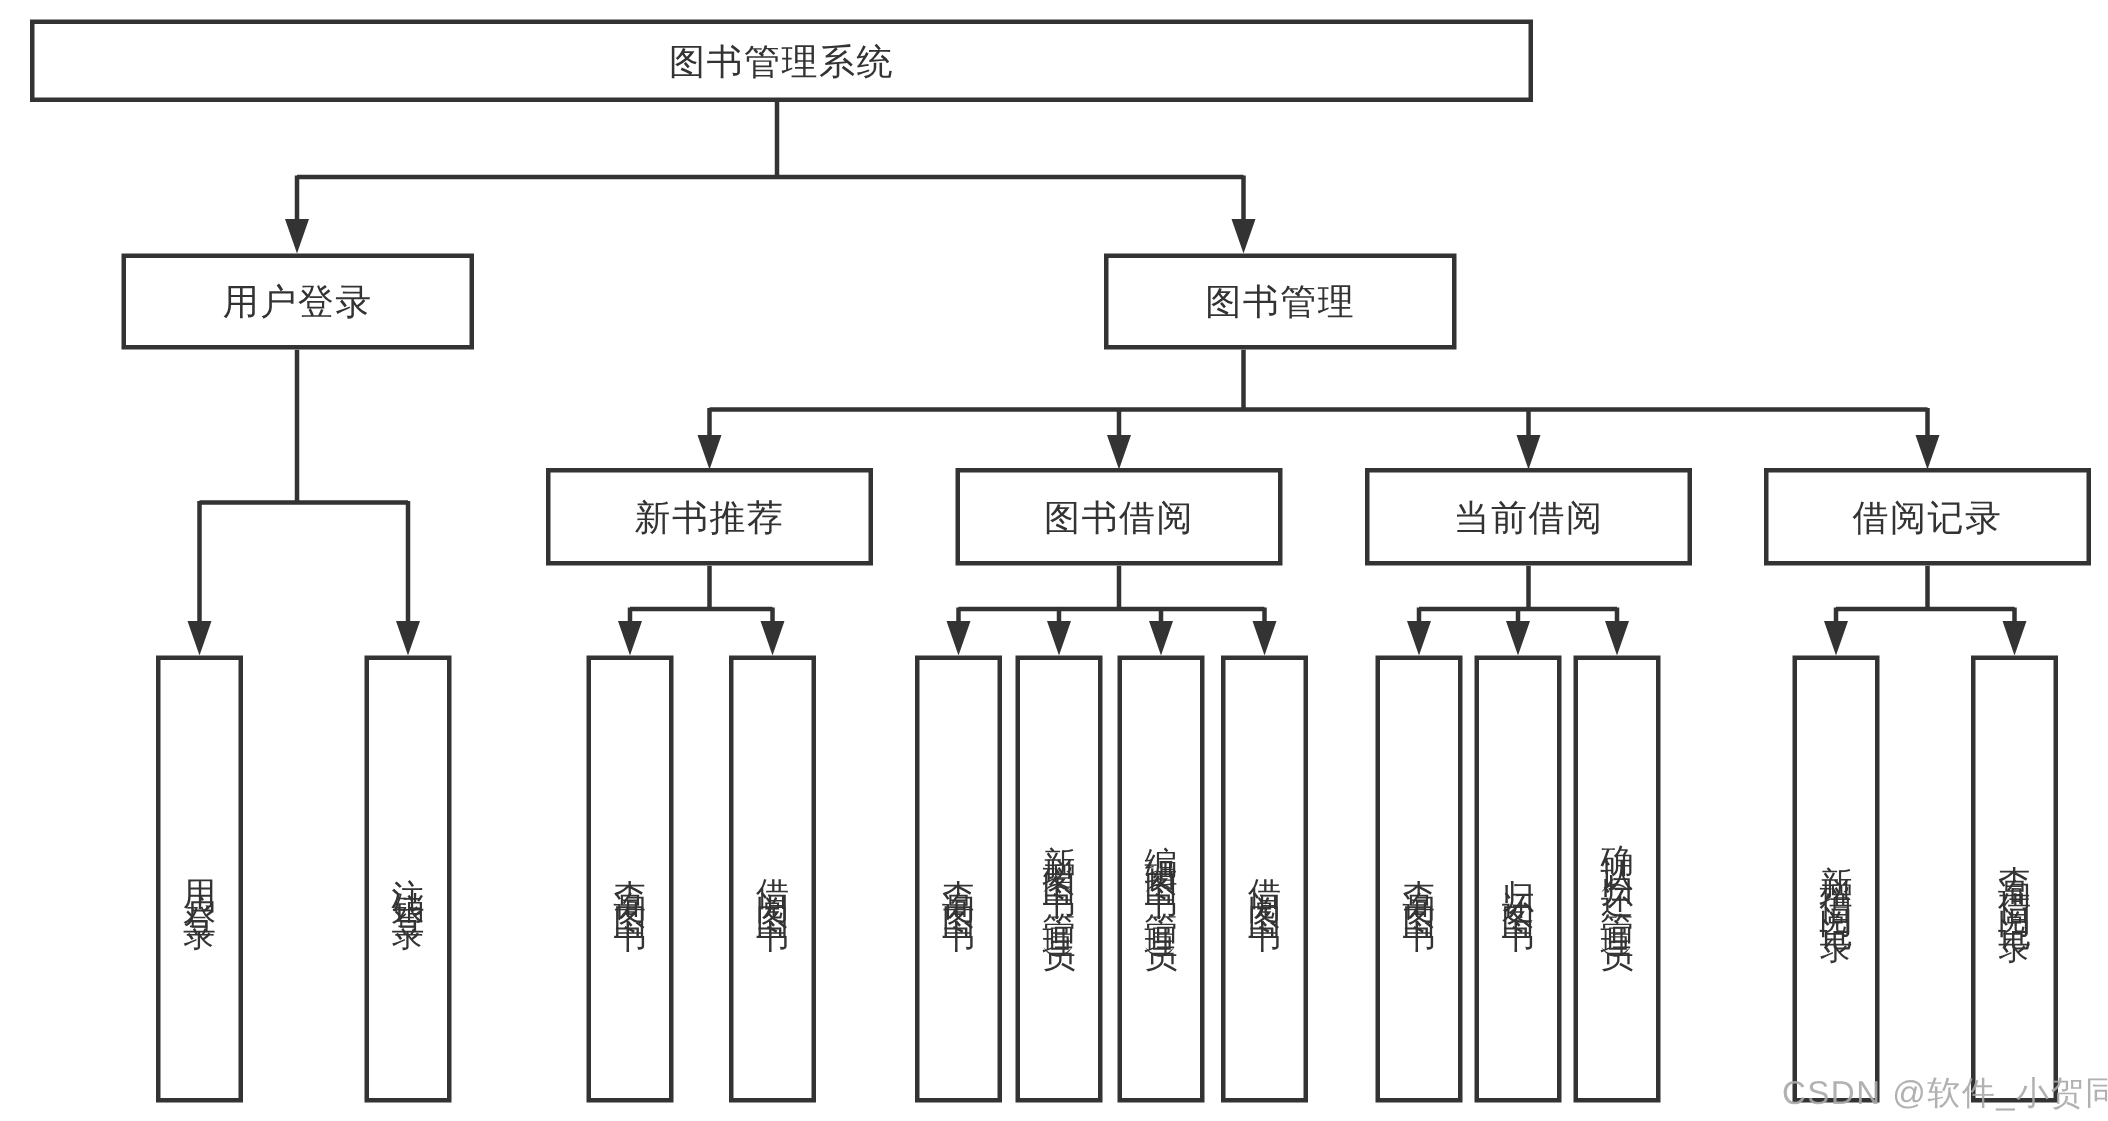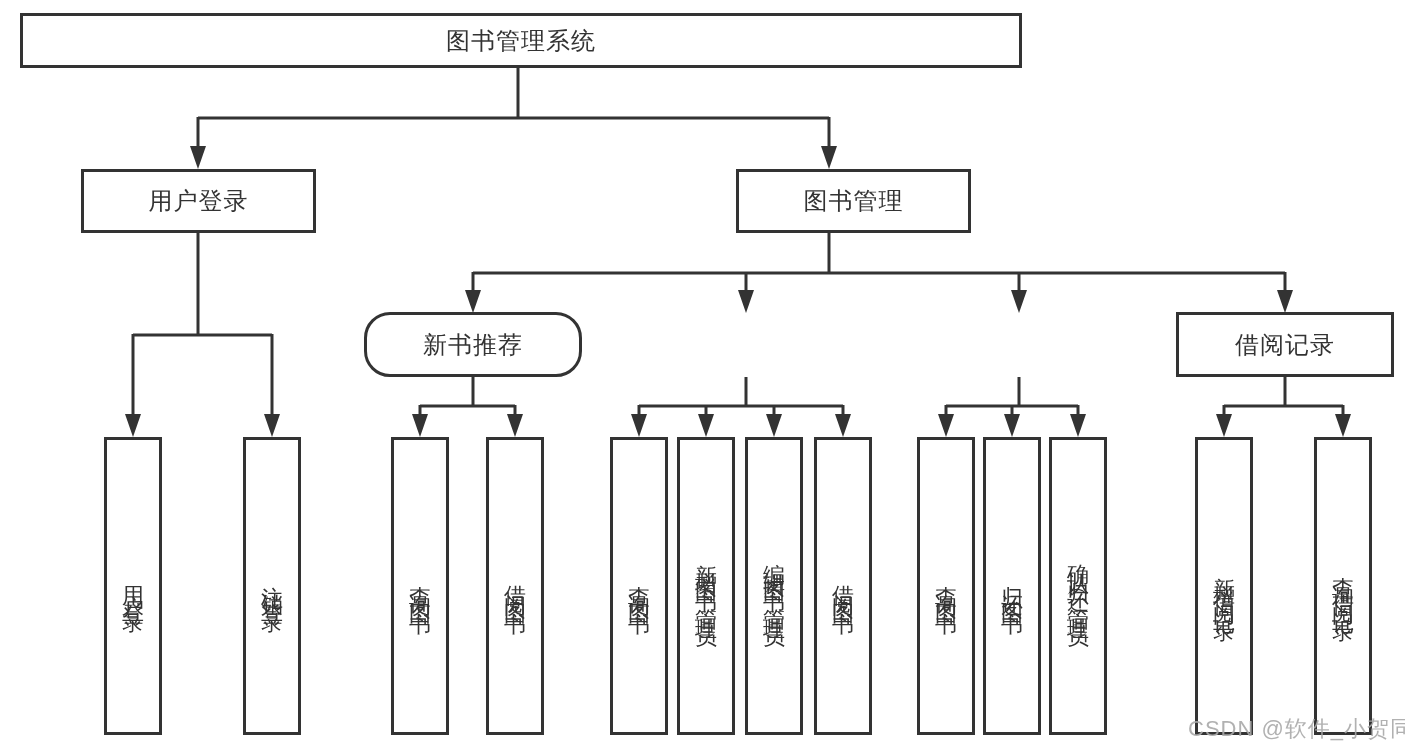--- a/index.html
+++ b/index.html
@@ -150,22 +150,28 @@
     <span>图书管理系统</span>
   </div>
 
   <div class="node h lvl2" style="left:81px;">
     <span>用户登录</span>
   </div>
   <div class="node h lvl2" style="left:736px;">
     <span>图书管理</span>
   </div>
 
-  <div class="node h lvl3" style="left:364px;border-radius:26px;">
+  <div class="node h lvl3" style="left:364px;">
     <span>新书推荐</span>
+  </div>
+  <div class="node h lvl3" style="left:637px;">
+    <span>图书借阅</span>
+  </div>
+  <div class="node h lvl3" style="left:910px;">
+    <span>当前借阅</span>
   </div>
   <div class="node h lvl3" style="left:1176px;">
     <span>借阅记录</span>
   </div>
 
   <div class="node leaf" style="left:104px;">
     <span class="vtext">用户登录</span>
   </div>
   <div class="node leaf" style="left:243px;">
     <span class="vtext">注销登录</span>

